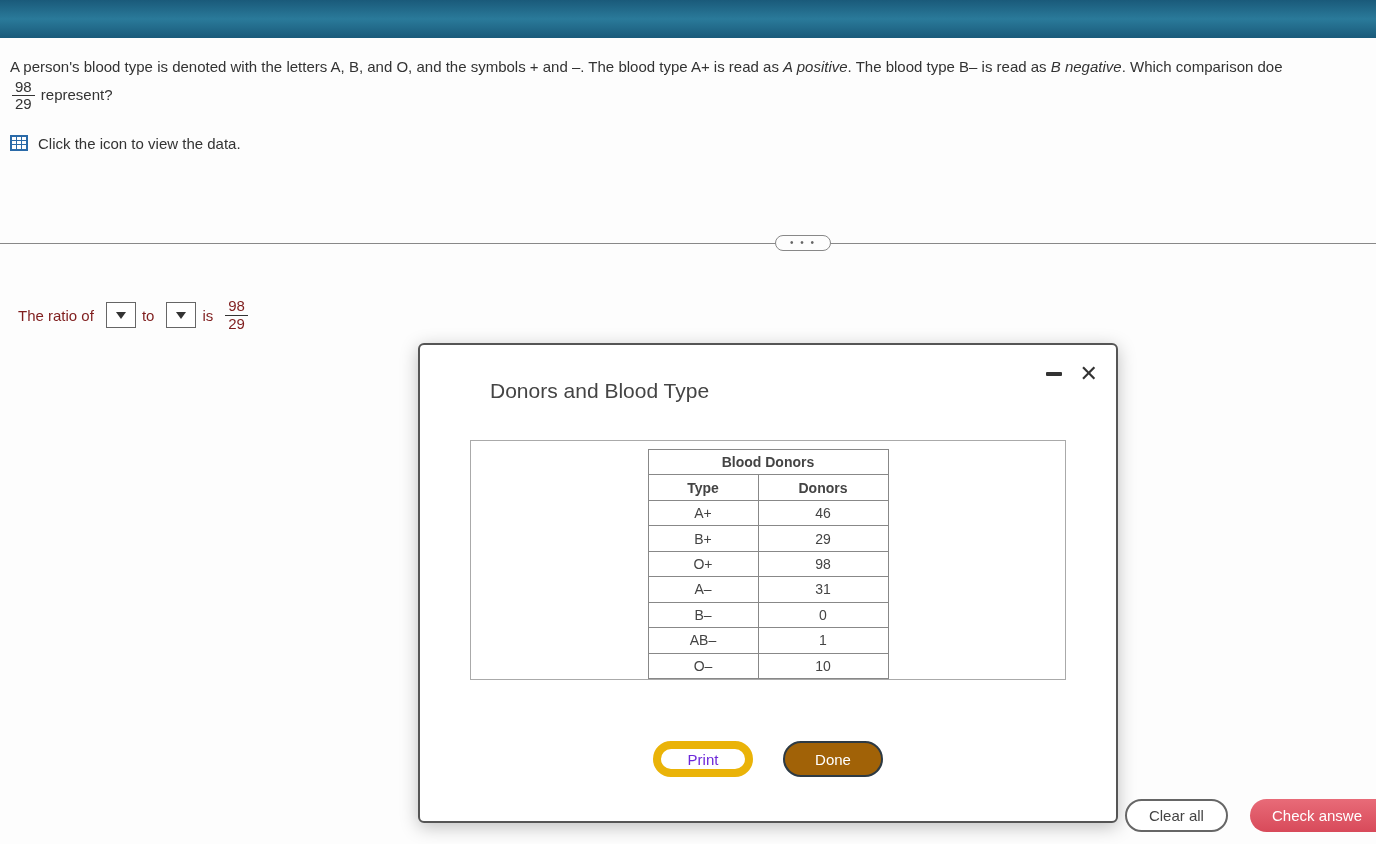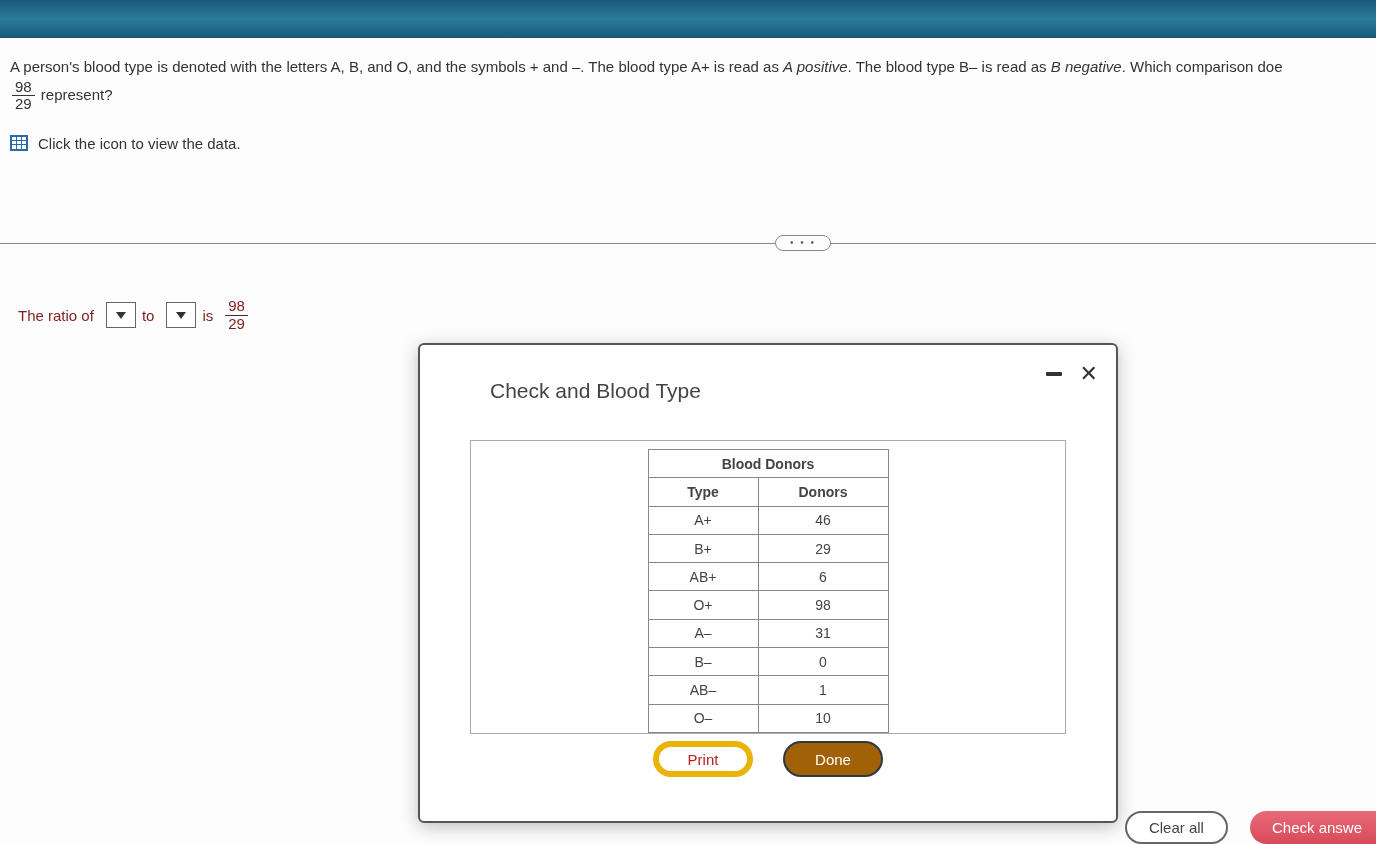--- a/index.html
+++ b/index.html
@@ -136,21 +136,21 @@
     left: 70px;
     font-size: 21px;
     color: #444;
     font-weight: 400;
   }
   .table-frame {
     position: absolute;
     top: 95px;
     left: 50px;
     right: 50px;
-    height: 294px;
+    height: 240px;
     border: 1px solid #aaa;
     display: flex;
     justify-content: center;
     padding-top: 8px;
   }
   table.data {
     border-collapse: collapse;
     font-size: 14px;
     color: #444;
   }
@@ -177,30 +177,30 @@
     min-width: 100px;
     height: 36px;
     border-radius: 22px;
     display: flex;
     align-items: center;
     justify-content: center;
     font-size: 15px;
     cursor: pointer;
   }
   .btn-outline {
-    background: #fff; border: 6px solid #eab308; color: #b91c1c;
+    background: #fff; border: 8px solid #eab308; color: #6d28d9;
   }
   .btn-solid {
     background: #a16207; border: 2px solid #2d3a44; color: #fff;
   }
 
   
   .footer-buttons {
     position: absolute;
-    bottom: 0;
+    bottom: 12px;
     right: 0;
     display: flex;
     gap: 22px;
     align-items: flex-end;
   }
   .btn-clear {
     background: #fff; border: 2px solid #666; color: #444;
     border-radius: 22px; padding: 6px 22px; font-size: 15px; cursor: pointer;
   }
   .btn-check {
@@ -251,45 +251,41 @@
       <span class="num">98</span>
       <span class="den">29</span>
     </span>
   </div>
 
   <div class="dialog">
     <div class="dialog-header">
       <div class="min-icon"></div>
       <div class="close-icon">✕</div>
     </div>
-    <div class="dialog-title">Check and Blood Type</div>
+    <div class="dialog-title">Donors and Blood Type</div>
 
     <div class="table-frame">
       <table class="data">
         <tbody>
             <tr>
               <th colspan="2" class="main-head">Blood Donors</th>
             </tr>
         <tr>
           <th class="col-type">Type</th>
           <th class="col-donors">Donors</th>
         </tr>
         <tr>
               <td>A+</td>
               <td>46</td>
             </tr>
         <tr>
               <td>B+</td>
               <td>29</td>
             </tr>
         <tr>
-              <td>AB+</td>
-              <td>6</td>
-            </tr>
-        <tr>
               <td>O+</td>
               <td>98</td>
             </tr>
         <tr>
               <td>A–</td>
               <td>31</td>
             </tr>
         <tr>
               <td>B–</td>
               <td>0</td>

